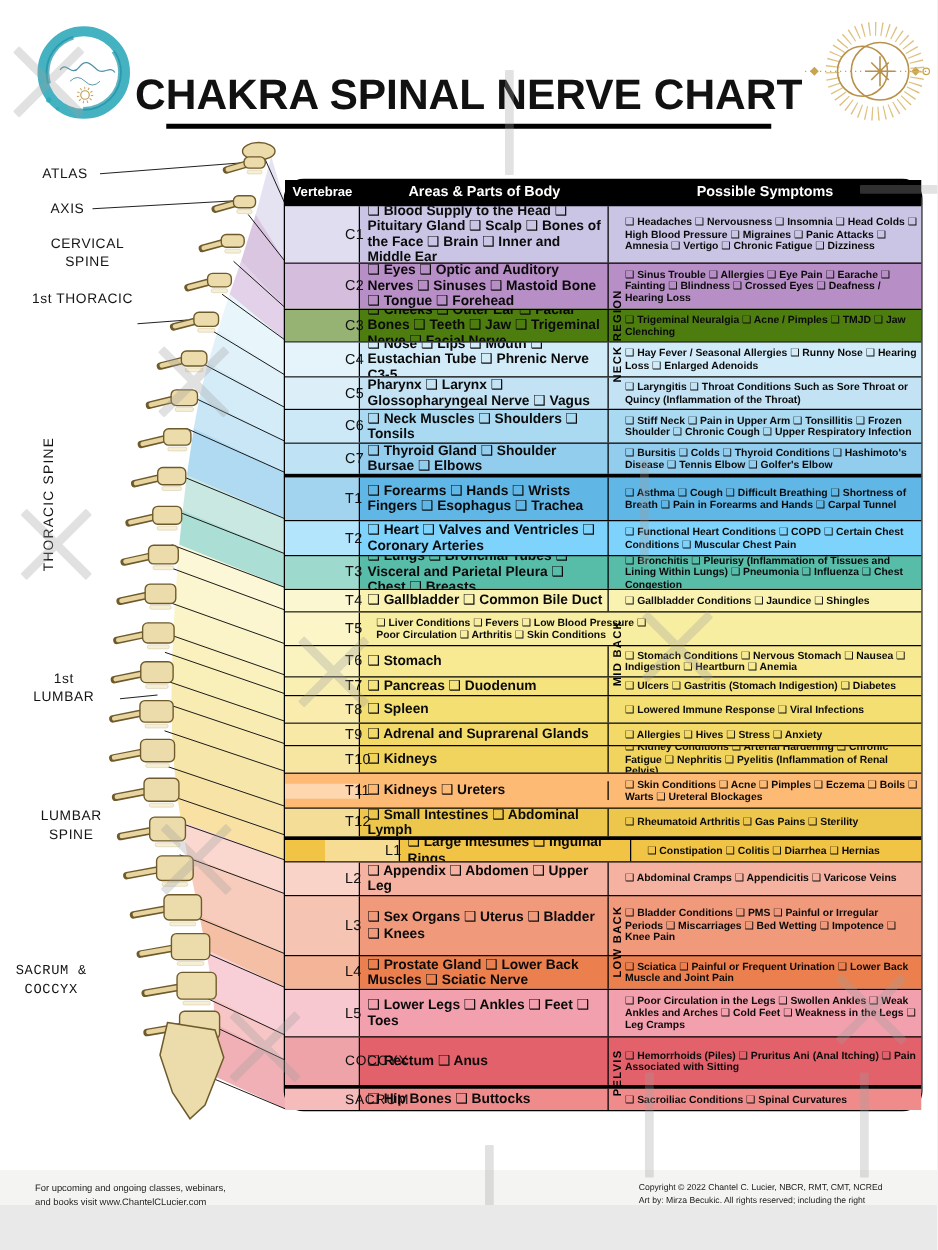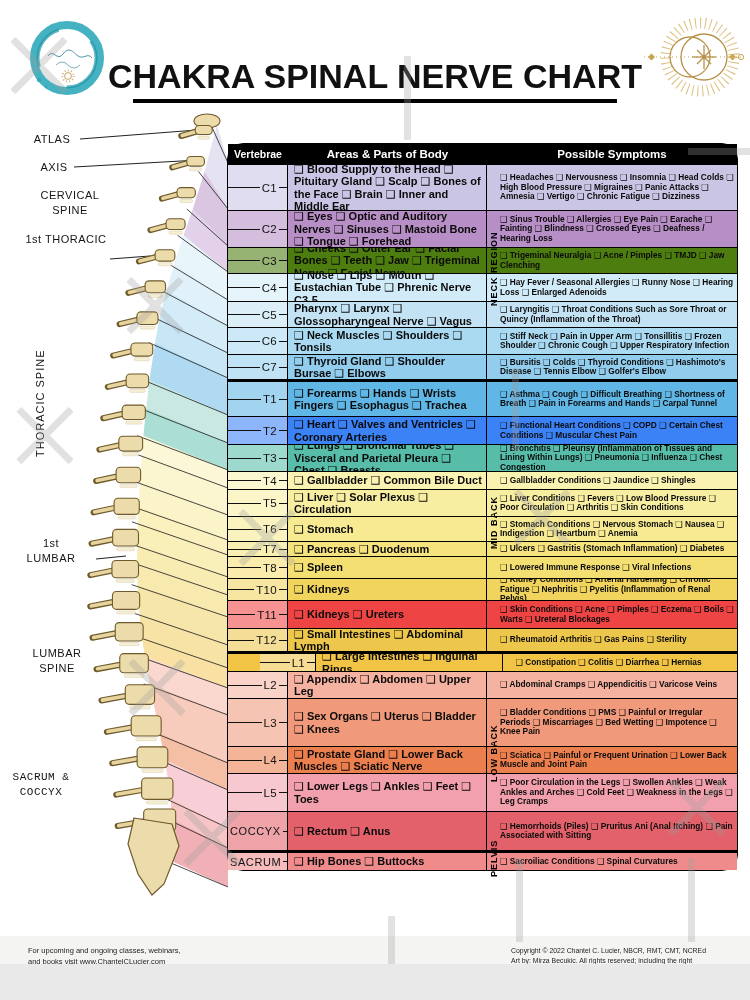--- a/index.html
+++ b/index.html
@@ -26,21 +26,21 @@
   
   .chart-table{position:absolute;left:227px;top:143px;width:509px;z-index:3;
                border:1.5px solid #000;background:#fff;box-sizing:content-box;}
   .thead{display:flex;height:20px;background:#000;color:#fff;align-items:center;font-weight:bold;}
   .hv{width:60px;text-align:center;font-size:10.5px;}
   .ha{width:199px;text-align:center;font-size:11.5px;}
   .hs{width:250px;text-align:center;font-size:11.5px;}
   .trow{display:flex;border-top:1px solid #000;box-sizing:border-box;}
   .trow.sec{border-top:3px solid #000;}
   .vcell{width:60px;display:flex;align-items:center;border-right:1.4px solid #000;
-         background:rgba(255,255,255,.42);box-sizing:border-box;}
+         background:rgba(255,255,255,.42);box-sizing:border-box;gap:46px;}
   .vcell .lead{flex:1;border-top:1.1px solid #111;height:0;}
   .vcell .tail{width:8px;border-top:1.1px solid #111;height:0;}
   .vlabel{font-size:11.5px;padding:0 2px;color:#111;letter-spacing:.3px;white-space:nowrap;}
   .big .vlabel{font-size:11px;letter-spacing:.6px;}
   .acell{width:199px;border-right:1.4px solid #000;box-sizing:border-box;
          font-size:11px;font-weight:bold;color:#0a0a0a;line-height:1.13;
          display:flex;align-items:center;padding:1px 3px 1px 6px;overflow:hidden;}
   .scell{width:250px;box-sizing:border-box;font-size:8.3px;font-weight:bold;color:#0a0a0a;
          line-height:1.13;display:flex;align-items:center;padding:1px 3px 1px 13px;overflow:hidden;}
   .region{position:absolute;left:259px;width:14px;display:flex;align-items:center;justify-content:center;
@@ -341,21 +341,21 @@
       </div>
     <div class="trow sec" style="height: 37px; background: rgb(96, 182, 229);">
         <div class="vcell">
           <i class="lead"></i>
           <span class="vlabel">T1</span>
           <i class="tail"></i>
         </div>
         <div class="acell">❑ Forearms ❑ Hands ❑ Wrists Fingers ❑ Esophagus ❑ Trachea</div>
         <div class="scell">❑ Asthma ❑ Cough ❑ Difficult Breathing ❑ Shortness of Breath ❑ Pain in Forearms and Hands ❑ Carpal Tunnel</div>
       </div>
-    <div class="trow" style="height: 28px; background: #3b82f6;">
+    <div class="trow" style="height: 28px; background: #7dd3fc;">
         <div class="vcell">
           <i class="lead"></i>
           <span class="vlabel">T2</span>
           <i class="tail"></i>
         </div>
         <div class="acell">❑ Heart ❑ Valves and Ventricles ❑ Coronary Arteries</div>
         <div class="scell">❑ Functional Heart Conditions ❑ COPD ❑ Certain Chest Conditions ❑ Muscular Chest Pain</div>
       </div>
     <div class="trow" style="height: 27px; background: rgb(87, 189, 169);">
         <div class="vcell">
@@ -374,60 +374,68 @@
         </div>
         <div class="acell">❑ Gallbladder ❑ Common Bile Duct</div>
         <div class="scell">❑ Gallbladder Conditions ❑ Jaundice ❑ Shingles</div>
       </div>
     <div class="trow" style="height: 27px; background: rgb(248, 238, 161);">
         <div class="vcell">
           <i class="lead"></i>
           <span class="vlabel">T5</span>
           <i class="tail"></i>
         </div>
-        <div class="acell">❑ Liver ❑ Solar Plexus ❑ Circulation</div>
         <div class="scell">❑ Liver Conditions ❑ Fevers ❑ Low Blood Pressure ❑ Poor Circulation ❑ Arthritis ❑ Skin Conditions</div>
       </div>
     <div class="trow" style="height: 25px; background: rgb(247, 234, 147);">
         <div class="vcell">
           <i class="lead"></i>
           <span class="vlabel">T6</span>
           <i class="tail"></i>
         </div>
         <div class="acell">❑ Stomach</div>
         <div class="scell">❑ Stomach Conditions ❑ Nervous Stomach ❑ Nausea ❑ Indigestion ❑ Heartburn ❑ Anemia</div>
       </div>
     <div class="trow" style="height: 15px; background: rgb(245, 227, 125);">
         <div class="vcell">
           <i class="lead"></i>
           <span class="vlabel">T7</span>
           <i class="tail"></i>
         </div>
         <div class="acell">❑ Pancreas ❑ Duodenum</div>
-        <div class="scell">❑ Ulcers ❑ Gastritis (Stomach Inflammation) ❑ Diabetes</div>
+        <div class="scell">❑ Ulcers ❑ Gastritis (Stomach Indigestion) ❑ Diabetes</div>
       </div>
     <div class="trow" style="height: 22px; background: rgb(244, 223, 115);">
         <div class="vcell">
           <i class="lead"></i>
           <span class="vlabel">T8</span>
           <i class="tail"></i>
         </div>
         <div class="acell">❑ Spleen</div>
         <div class="scell">❑ Lowered Immune Response ❑ Viral Infections</div>
       </div>
+    <div class="trow" style="height: 18px; background: rgb(243, 218, 104);">
+        <div class="vcell">
+          <i class="lead"></i>
+          <span class="vlabel">T9</span>
+          <i class="tail"></i>
+        </div>
+        <div class="acell">❑ Adrenal and Suprarenal Glands</div>
+        <div class="scell">❑ Allergies ❑ Hives ❑ Stress ❑ Anxiety</div>
+      </div>
     <div class="trow" style="height: 22px; background: rgb(241, 212, 93);">
         <div class="vcell">
           <i class="lead"></i>
           <span class="vlabel">T10</span>
           <i class="tail"></i>
         </div>
         <div class="acell">❑ Kidneys</div>
         <div class="scell">❑ Kidney Conditions ❑ Arterial Hardening ❑ Chronic Fatigue ❑ Nephritis ❑ Pyelitis (Inflammation of Renal Pelvis)</div>
       </div>
-    <div class="trow" style="height: 28px; background: #ef4444;">
+    <div class="trow" style="height: 28px; background: #fdba74; align-items: center;">
         <div class="vcell">
           <i class="lead"></i>
           <span class="vlabel">T11</span>
           <i class="tail"></i>
         </div>
         <div class="acell">❑ Kidneys ❑ Ureters</div>
         <div class="scell">❑ Skin Conditions ❑ Acne ❑ Pimples ❑ Eczema ❑ Boils ❑ Warts ❑ Ureteral Blockages</div>
       </div>
     <div class="trow" style="height: 23px; background: rgb(237, 199, 76);">
         <div class="vcell">

